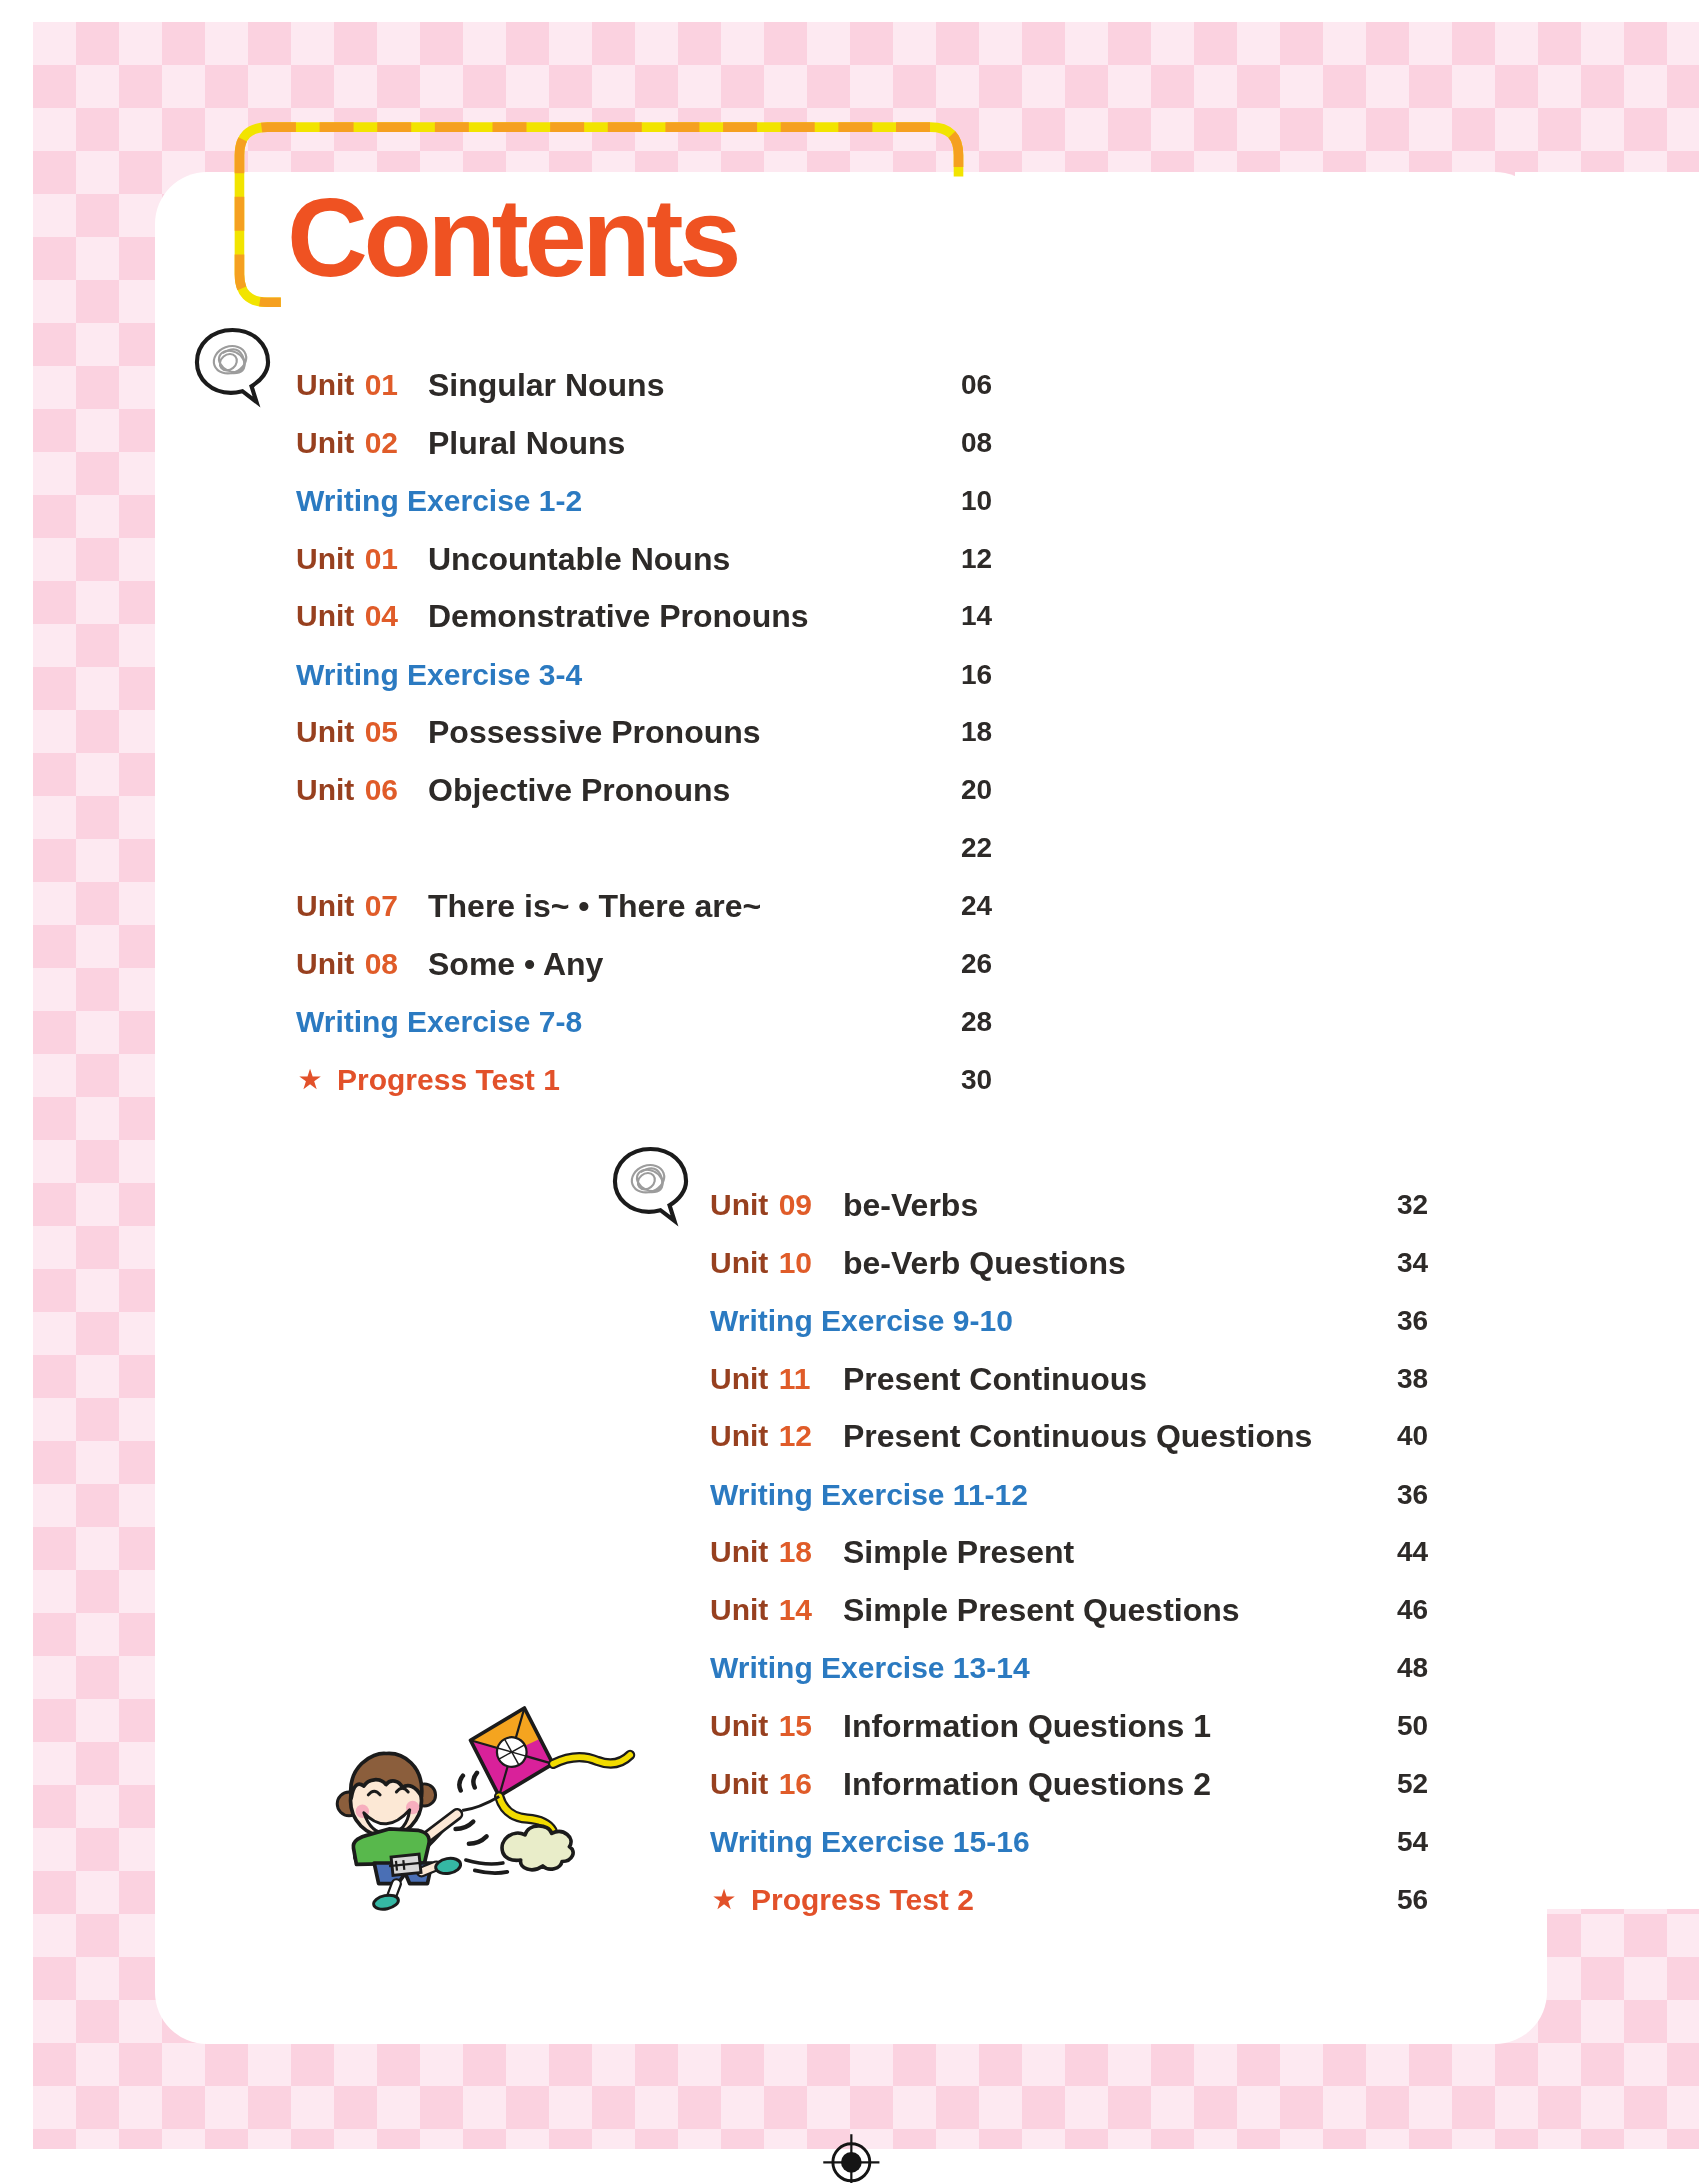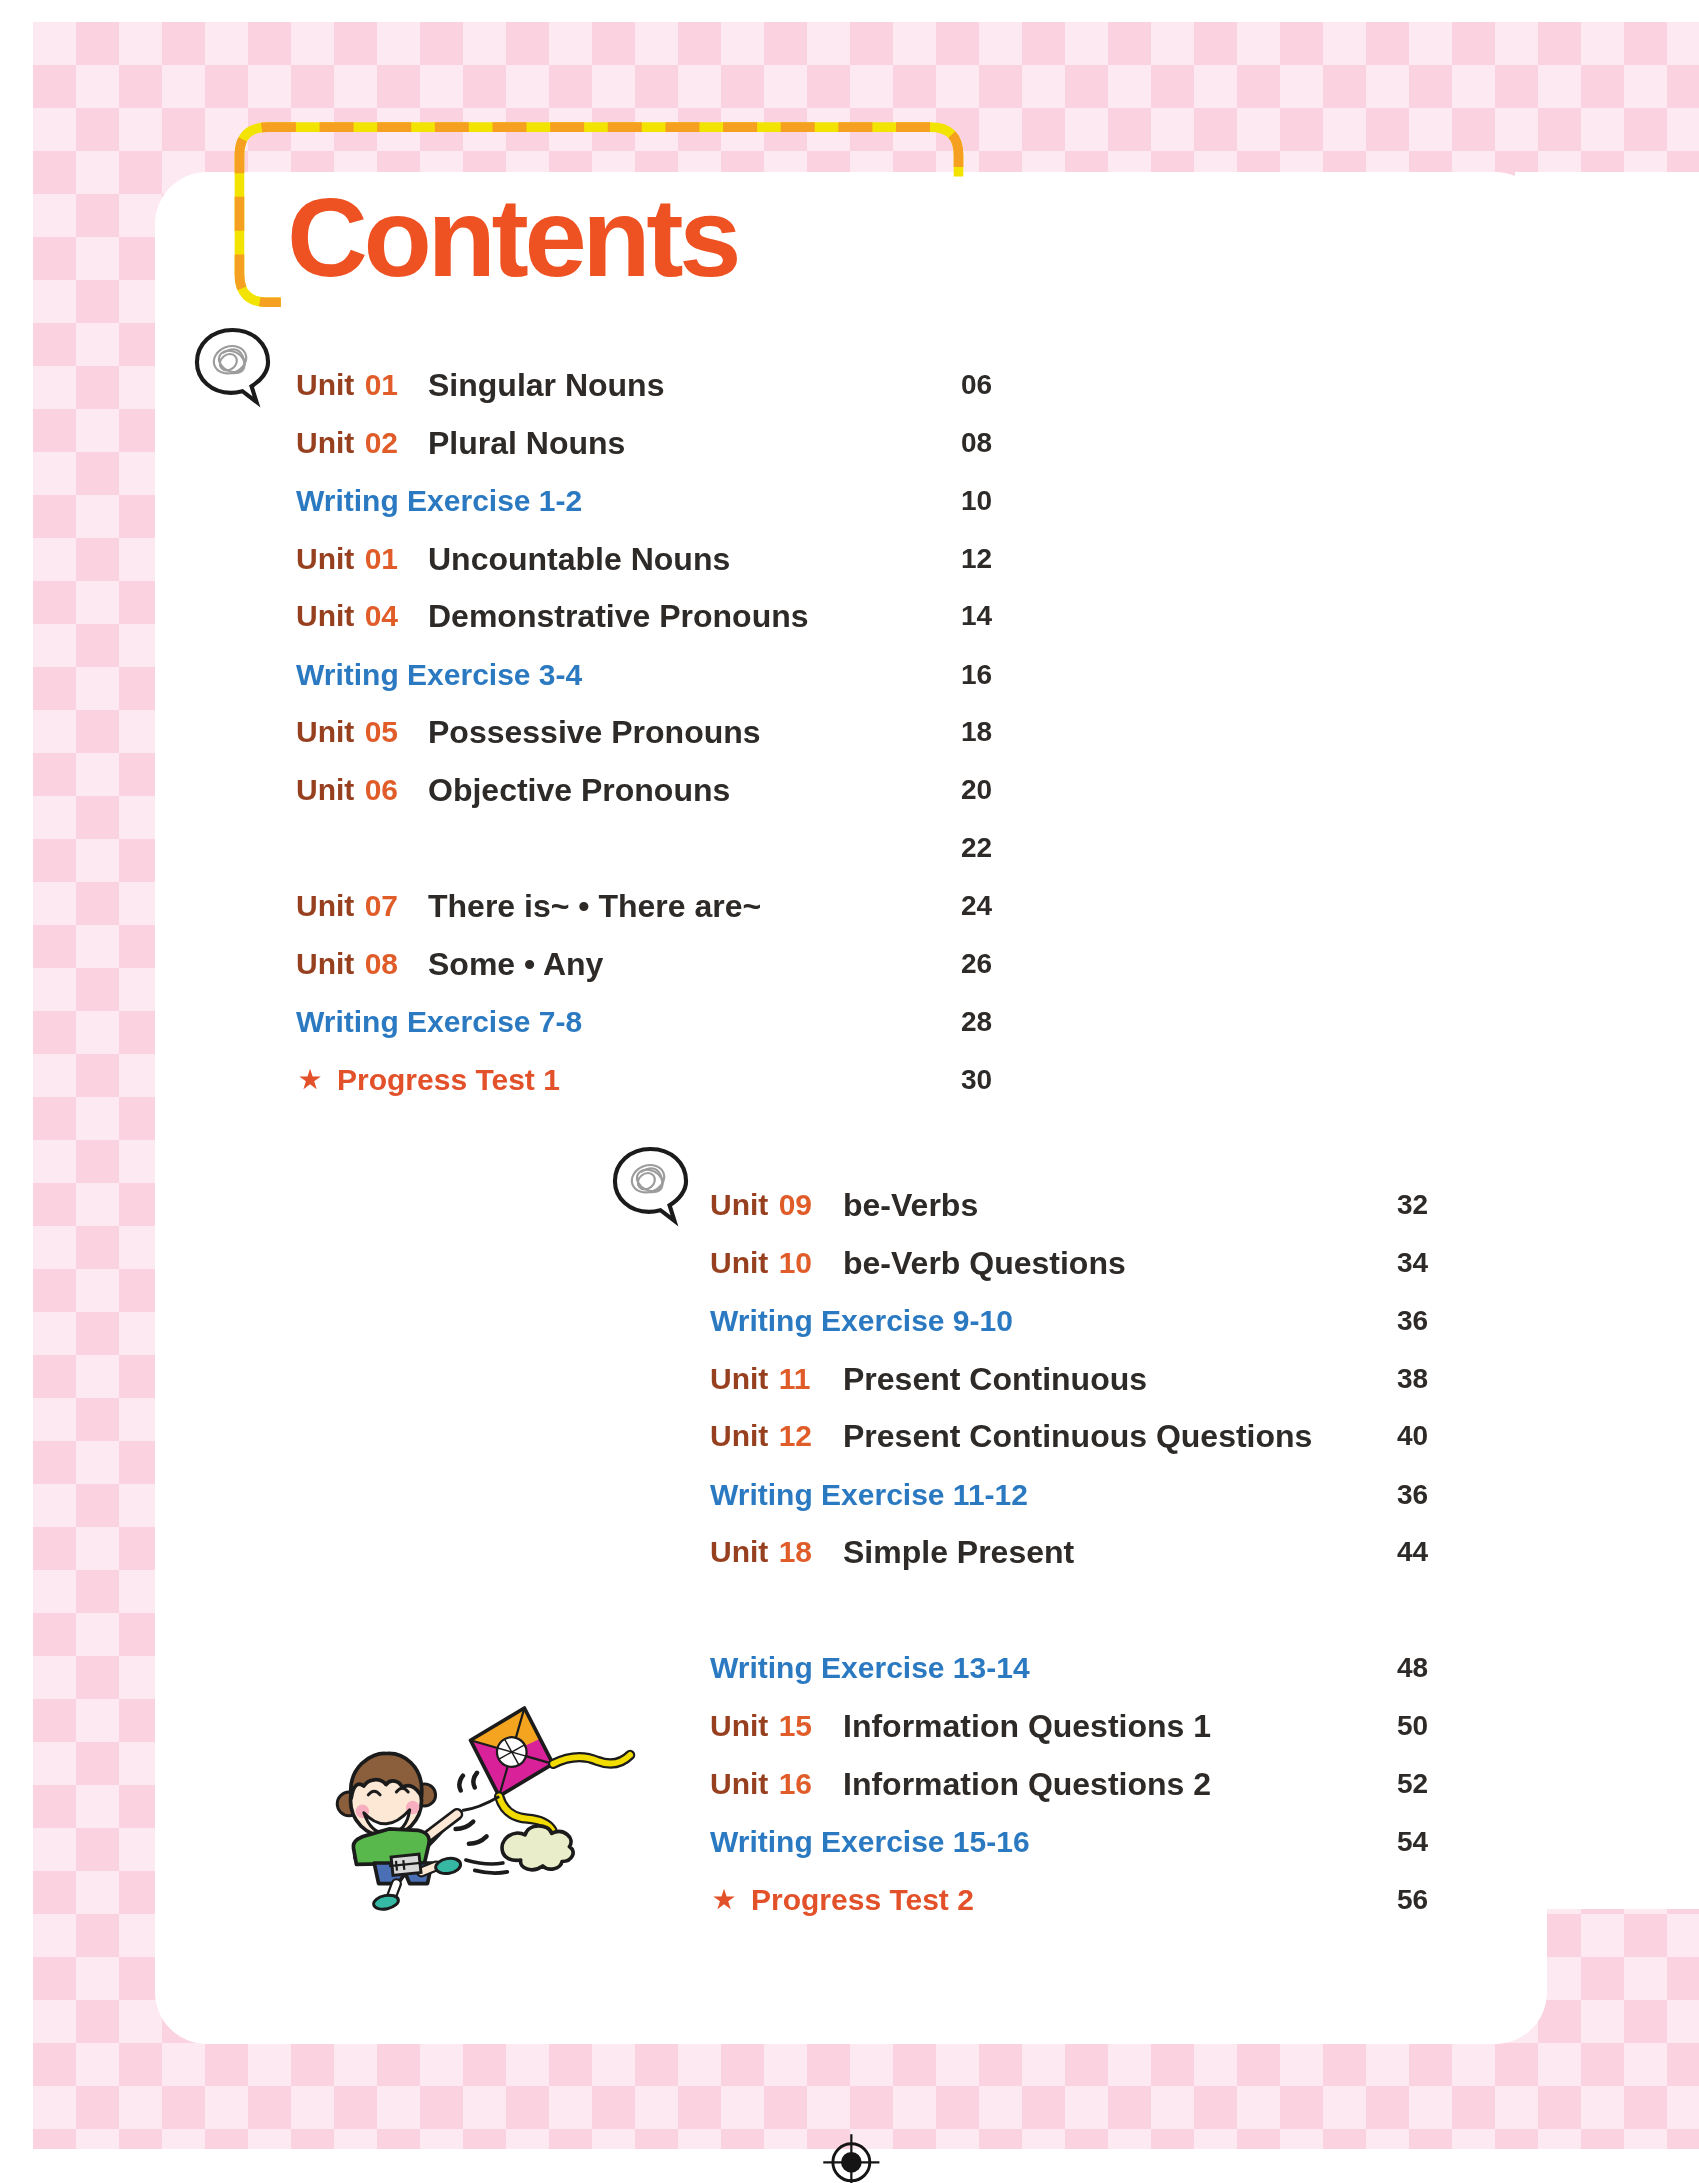--- a/index.html
+++ b/index.html
@@ -173,20 +173,25 @@
     </div>
     <div class="row r5">
       <span class="w">Writing Exercise 11-12</span>
       <span class="p">36</span>
     </div>
     <div class="row r6">
       <span class="u"><span class="uw">Unit</span><span class="un">18</span></span>
       <span class="t">Simple Present</span>
       <span class="p">44</span>
     </div>
+    <div class="row r7">
+      <span class="u"><span class="uw">Unit</span><span class="un">14</span></span>
+      <span class="t">Simple Present Questions</span>
+      <span class="p">46</span>
+    </div>
     <div class="row r8">
       <span class="w">Writing Exercise 13-14</span>
       <span class="p">48</span>
     </div>
     <div class="row r9">
       <span class="u"><span class="uw">Unit</span><span class="un">15</span></span>
       <span class="t">Information Questions 1</span>
       <span class="p">50</span>
     </div>
     <div class="row r10">

